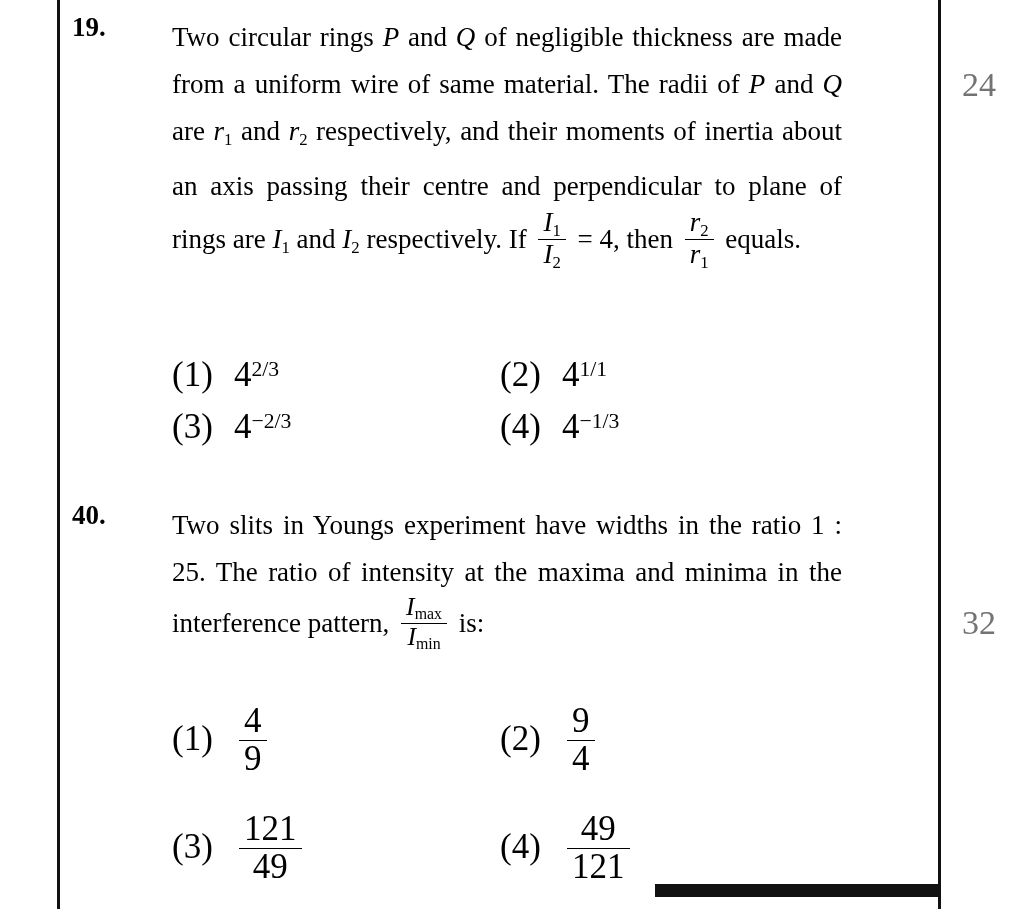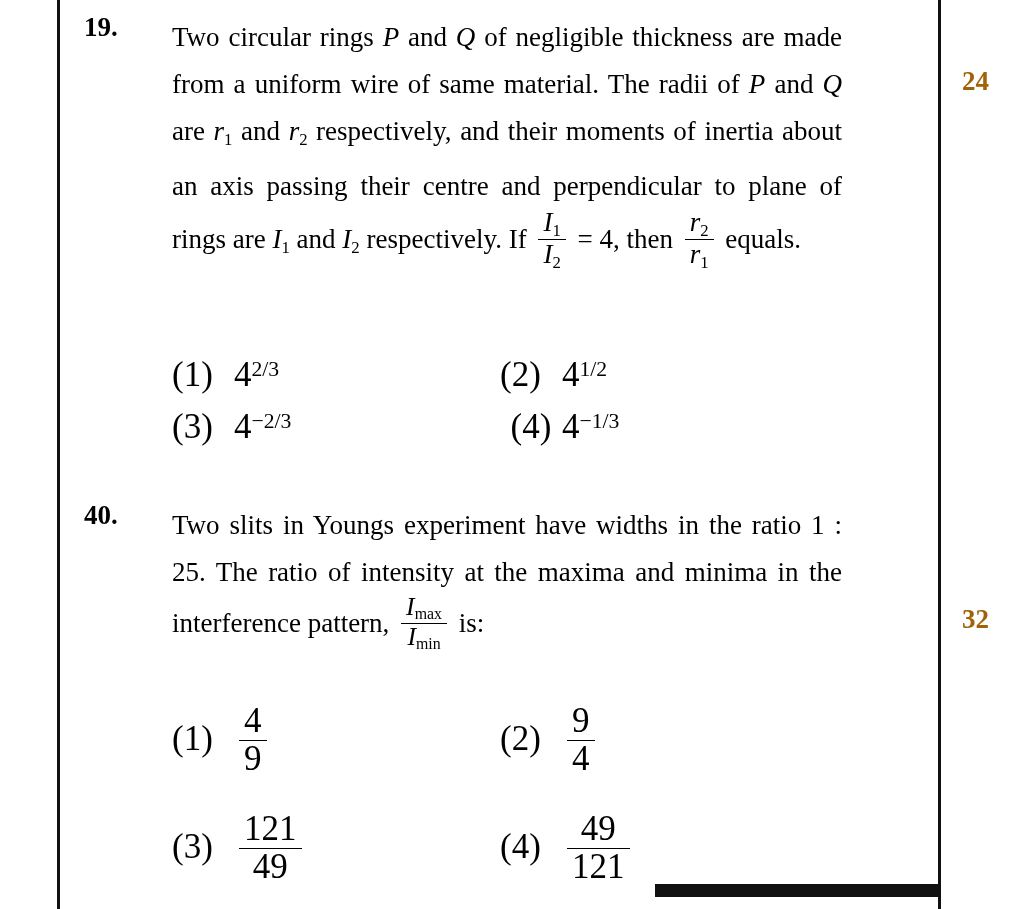--- a/index.html
+++ b/index.html
@@ -52,21 +52,20 @@
   }
   .q-num {
     position: absolute;
     left: 0;
     top: 0;
     width: 62px;
     text-align: left;
     font-weight: bold;
     font-size: 27px;
     line-height: 34px;
-    margin-left: 12px;
   }
   .q-text {
     position: absolute;
     left: 100px;
     top: 4px;
     width: 670px;
     font-size: 27px;
     line-height: 47px;
     text-align: justify;
   }
@@ -119,23 +118,23 @@
   }
   .opt .lbl {
     display: inline-block;
     width: 62px;
   }
   .opt .val {
     display: inline-block;
   }
   .side-num {
     position: absolute;
-    font-weight: bold;
-    font-size: 27px;
-    color: #a16207;
+    font-weight: normal;
+    font-size: 34px;
+    color: #737373;
     left: 962px;
   }
   .bottom-bar {
     position: absolute;
     left: 655px;
     top: 884px;
     width: 283px;
     height: 13px;
     background: #111111;
   }
@@ -173,26 +172,26 @@
           </span>
           equals.</span>
       </div>
     </div>
 
     <div class="options" style="top: 352px;">
       <div class="opt" style="left: 0px; top: 0px;">
         <span class="lbl">(1)</span><span class="val">4<sup>2/3</sup></span>
       </div>
       <div class="opt" style="left: 328px; top: 0px;">
-        <span class="lbl">(2)</span><span class="val">4<sup>1/2</sup></span>
+        <span class="lbl">(2)</span><span class="val">4<sup>1/1</sup></span>
       </div>
       <div class="opt" style="left: 0px; top: 52px;">
         <span class="lbl">(3)</span><span class="val">4<sup>−2/3</sup></span>
       </div>
-      <div class="opt" style="left: 328px; top: 52px; text-align: center;">
+      <div class="opt" style="left: 328px; top: 52px;">
         <span class="lbl">(4)</span><span class="val">4<sup>−1/3</sup></span>
       </div>
     </div>
 
     <div class="q-block" style="top: 498px;">
       <div class="q-num">40.</div>
       <div class="q-text">
         Two slits in Youngs experiment have widths in the
         ratio 1 : 25. The ratio of intensity at the maxima and
         <span class="lastline">minima in the interference pattern,

